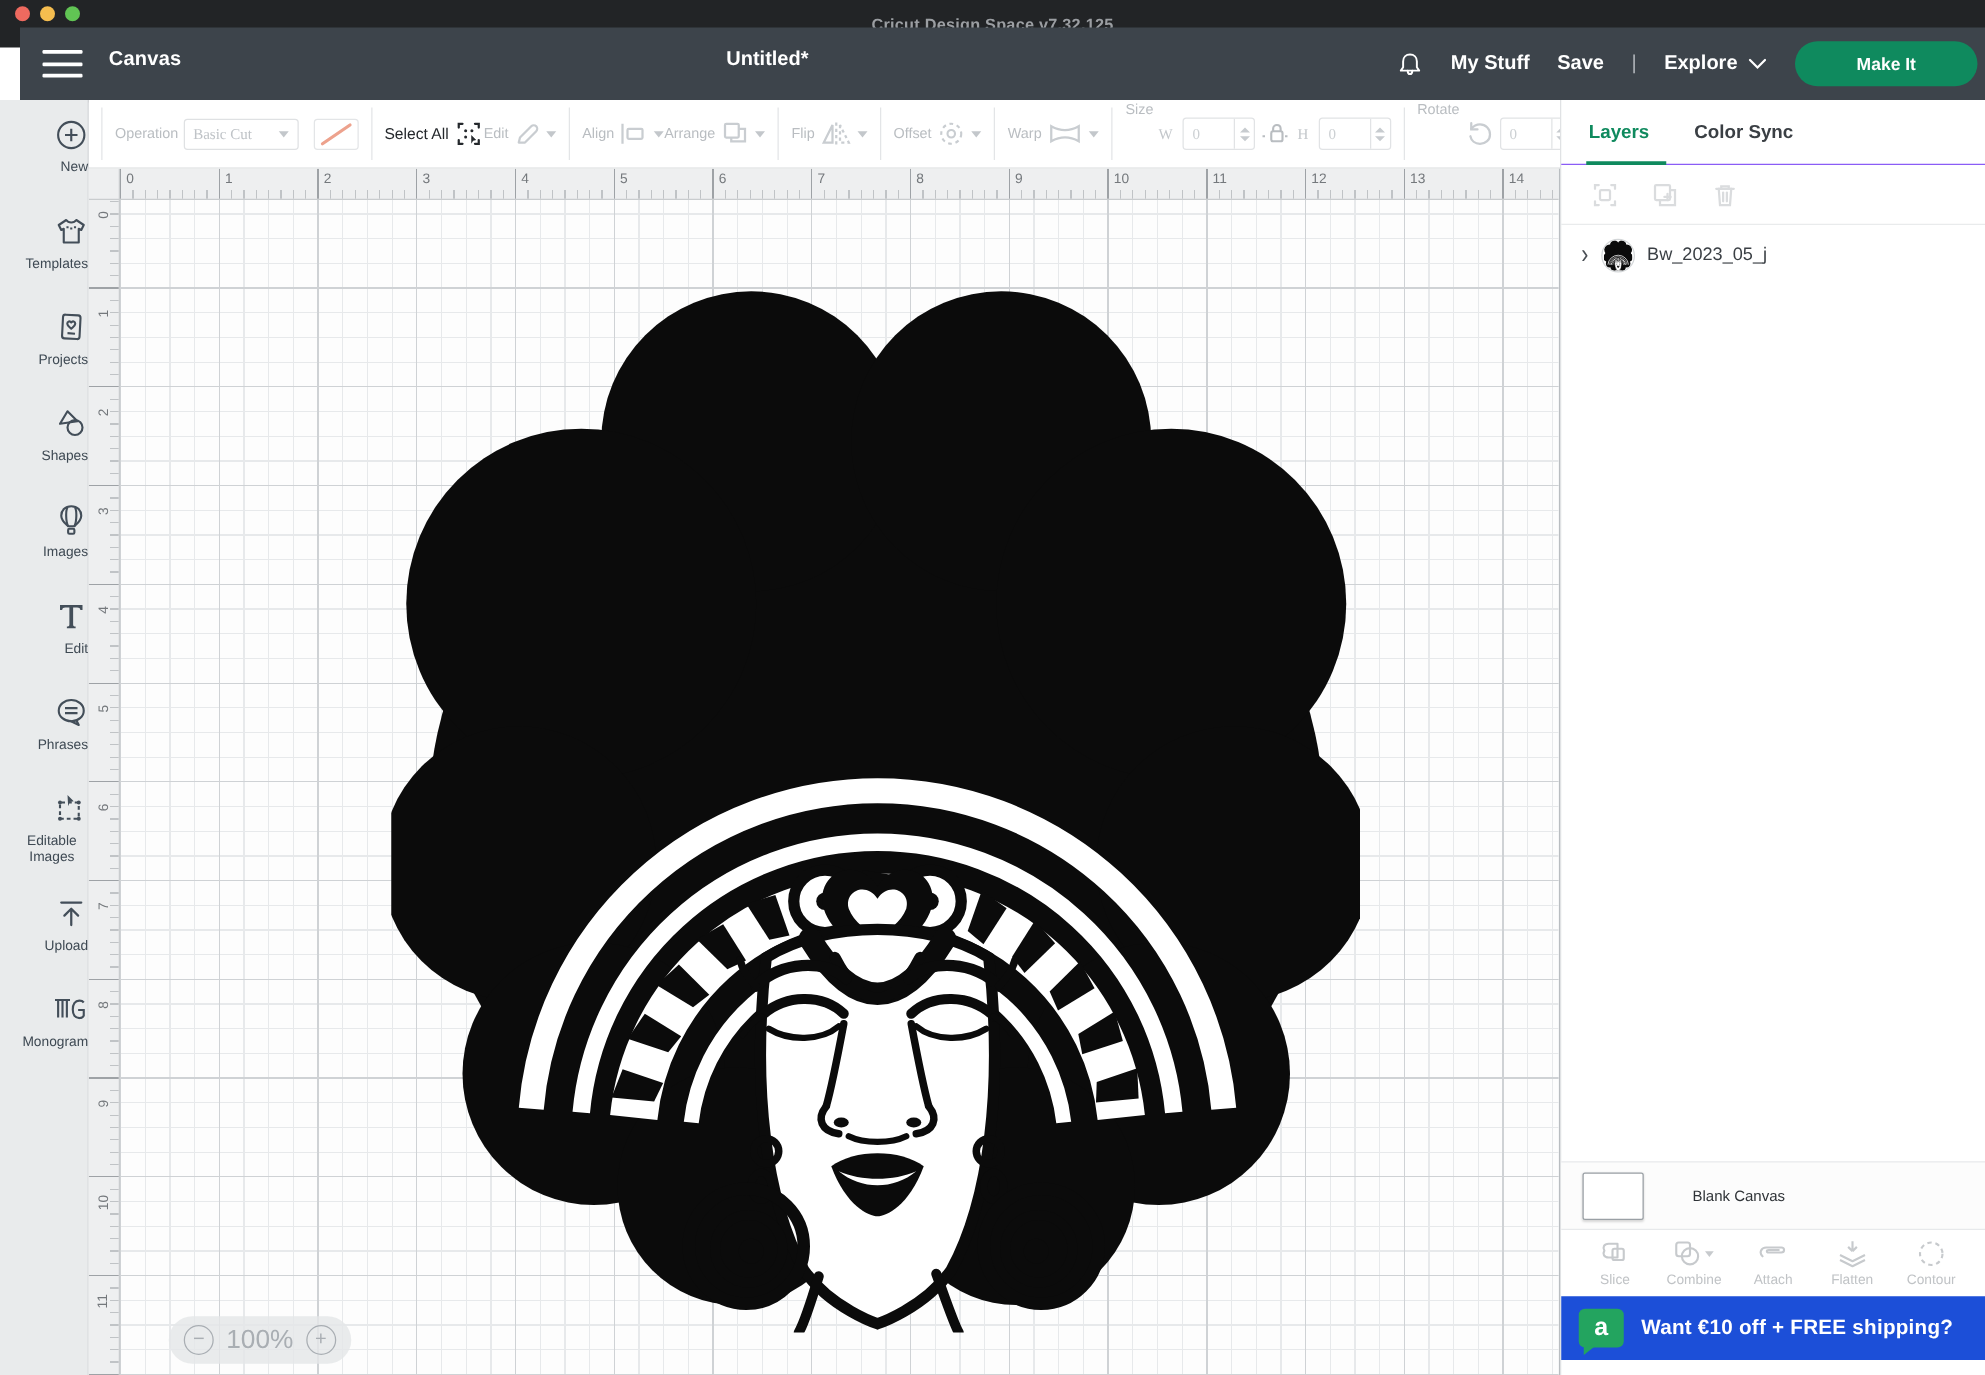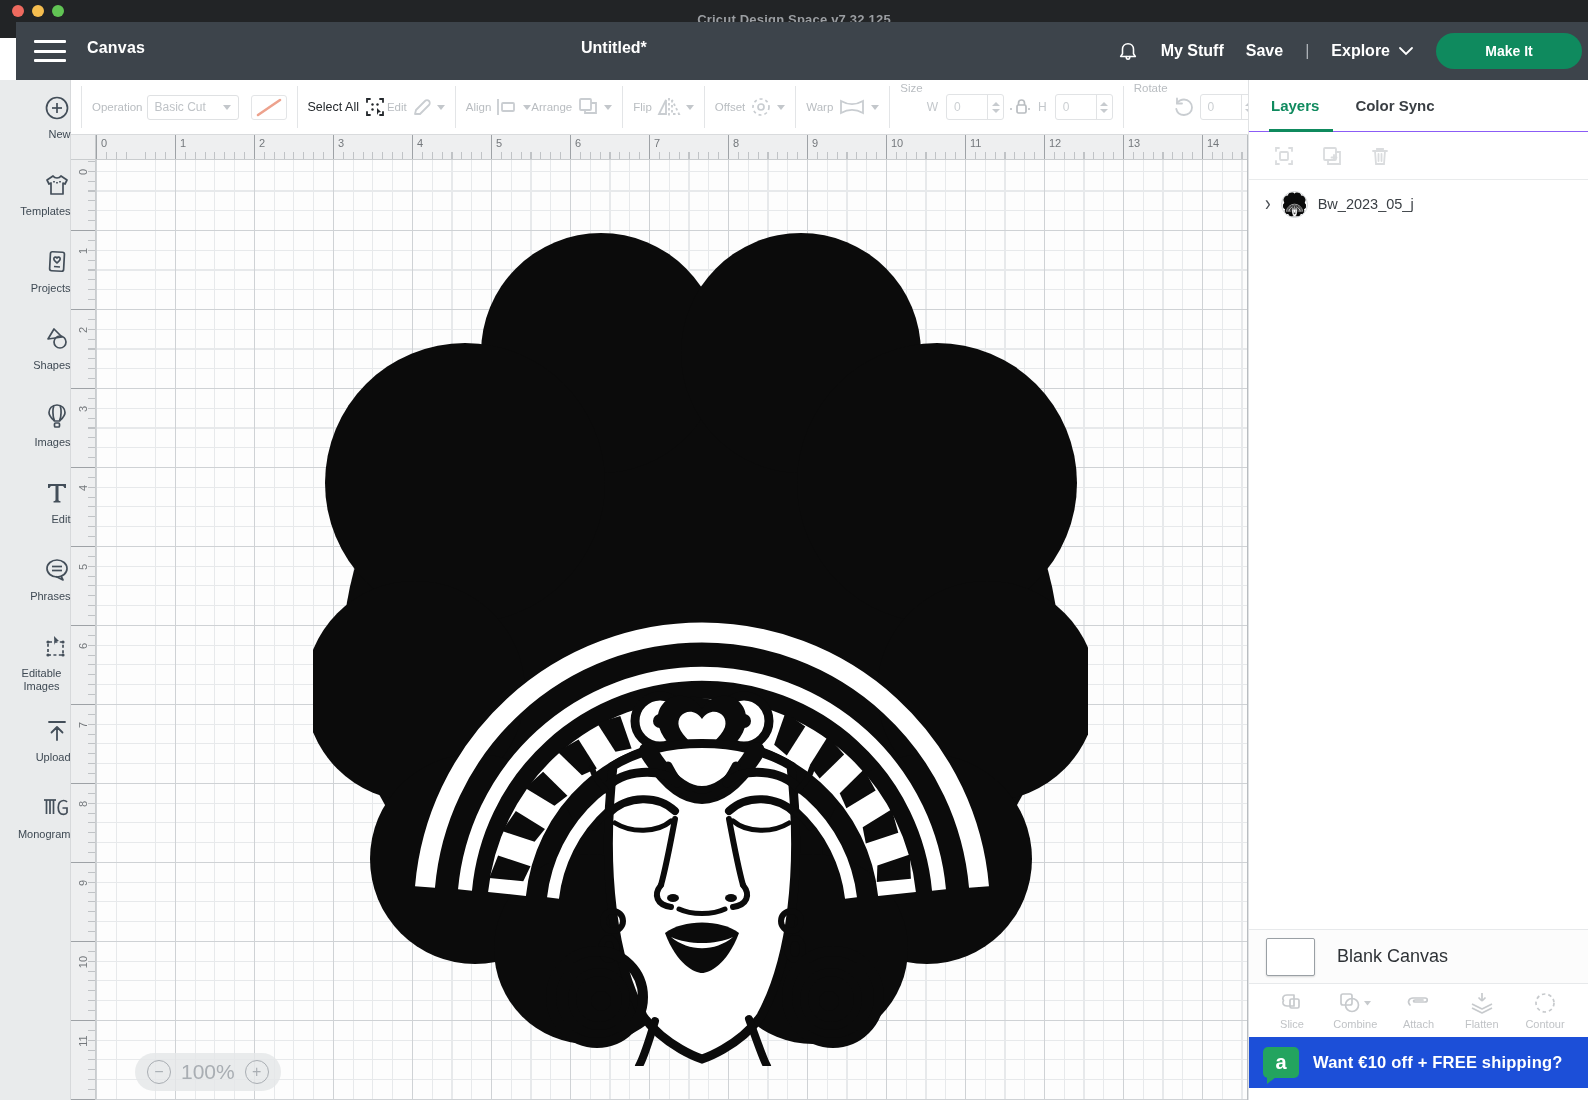--- a/index.html
+++ b/index.html
@@ -23,21 +23,21 @@
   #header-pipe { color:#aeb3b8; font-weight:normal !important; cursor:default !important; }
   #explore-wrap { display:flex; align-items:center; gap:8px; cursor:pointer; }
   #make-it { width:146px; height:36px; border:none; border-radius:18px; background:var(--accent-green,#0f8a5e); color:#fff; font-size:14px; font-weight:bold; font-family:inherit; cursor:pointer; }
 
   
   #toolbar { position:absolute; left:71px; top:80px; width:1177px; height:55px; background:#fff; border-bottom:1px solid #d9dbdd; display:flex; align-items:center; }
   .tb-div { width:1px; height:42px; background:#e3e5e7; margin:0 10px; flex:none; }
   .tb-group { display:flex; flex-direction:row; align-items:center; justify-content:center; gap:4px; height:50px; flex:none; }
   .tb-label { font-size:11.5px; color:#b9bdc1; }
   .tb-label.dark { color:#24282c; font-size:12.5px; }
-  .tb-row { display:flex; align-items:center; gap:4px; }
+  .tb-row { display:flex; align-items:center; gap:4px;font-family:Liberation Serif, serif; }
   .caret { width:0; height:0; border-left:4px solid transparent; border-right:4px solid transparent; border-top:5px solid #c3c7cb; }
   .caret.dark{ border-top-color:#3a3f44; }
   .op-select { width:92px; height:25px; border:1px solid #dfe1e3; border-radius:3px; display:flex; align-items:center; justify-content:space-between; padding:0 7px; font-size:12px; color:#bfc3c7; background:#fff; }
   .swatch { width:36px; height:25px; border:1px solid #e3e5e7; border-radius:3px; margin-left:8px; position:relative; overflow:hidden; background:#fff; }
   .swatch svg{ position:absolute; inset:0; }
   .num-field { display:flex; align-items:center; height:26px; border:1px solid #e1e3e5; border-radius:3px; background:#fff; }
   .num-field .val { width:40px; font-size:12px; color:#ccd0d3; padding-left:7px; }
   .spin { width:16px; height:24px; border-left:1px solid #e1e3e5; display:flex; flex-direction:column; align-items:center; justify-content:center; gap:3px; }
   .spin i { width:0; height:0; border-left:4px solid transparent; border-right:4px solid transparent; }
   .spin .up { border-bottom:4px solid #c7cbcf; } .spin .dn { border-top:4px solid #c7cbcf; }
@@ -84,21 +84,21 @@
   .ptab.active { color:var(--accent-green,#0f8a5e); }
   .ptab.inactive { color:#3a3f44; }
   #tab-underline { position:absolute; left:20px; bottom:-1px; width:64px; height:3px; background:var(--accent-green,#0f8a5e); }
   #panel-iconrow { height:48px; border-bottom:1px solid #e9ebec; display:flex; align-items:center; padding-left:24px; gap:26px; }
   #layer-row { height:48px; display:flex; align-items:center; padding-left:16px; gap:10px; cursor:pointer; }
   #layer-chevron { font-size:17px; color:#4a4f55; transform:scaleY(1.3); }
   #layer-thumb { width:27px; height:27px; border-radius:50%; background:#fff; border:1px solid #d3d6d8; overflow:hidden; display:flex; align-items:center; justify-content:center; }
   #layer-name { font-size:14.5px; color:#3a3f44; }
   #blank-row { position:absolute; left:0; right:0; bottom:117px; height:54px; border-top:1px solid #e7e9eb; display:flex; align-items:center; padding-left:17px; gap:22px; background:#fcfcfc; }
   #blank-thumb { width:49px; height:38px; background:#fff; border:1px solid #9aa0a5; border-radius:2px; box-shadow:0 1px 2px rgba(0,0,0,.15); cursor:pointer; }
-  #blank-label { font-size:18px; color:#2f3337; }
+  #blank-label { font-size:12px; color:#2f3337;margin-left:17px; }
   #panel-actions { position:absolute; left:0; right:0; bottom:63px; height:54px; border-top:1px solid #e7e9eb; display:flex; align-items:center; justify-content:space-between; padding:0 14px; background:#fff; }
   .pa-item { display:flex; flex-direction:column; align-items:center; gap:3px; width:58px; cursor:default; }
   .pa-label { font-size:11px; color:#c0c3c6; }
   #promo-banner { position:absolute; left:0; right:0; bottom:12px; height:51px; background:var(--banner-blue,#1c4fd8); display:flex; align-items:center; padding-left:14px; gap:14px; cursor:pointer; }
   #promo-logo { position:relative; width:36px; height:31px; background:var(--banner-logo-green,#23a45f); border-radius:5px; display:flex; align-items:center; justify-content:center; color:#fff; font-size:20px; font-weight:bold; }
   #promo-logo::after { content:""; position:absolute; left:4px; bottom:-6px; width:0; height:0; border-left:9px solid var(--banner-logo-green,#23a45f); border-bottom:7px solid transparent; }
   #promo-text { color:#fff; font-size:16.5px; font-weight:bold; letter-spacing:.2px; }
 
   svg { display:block; }
 </style>

